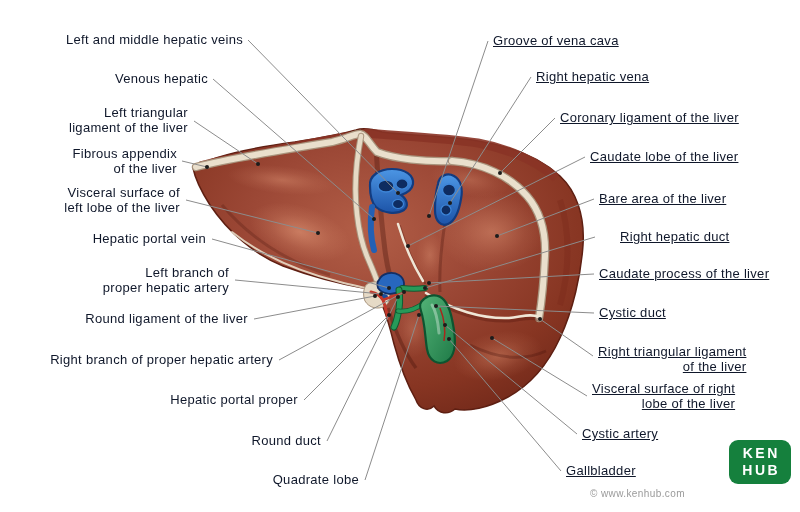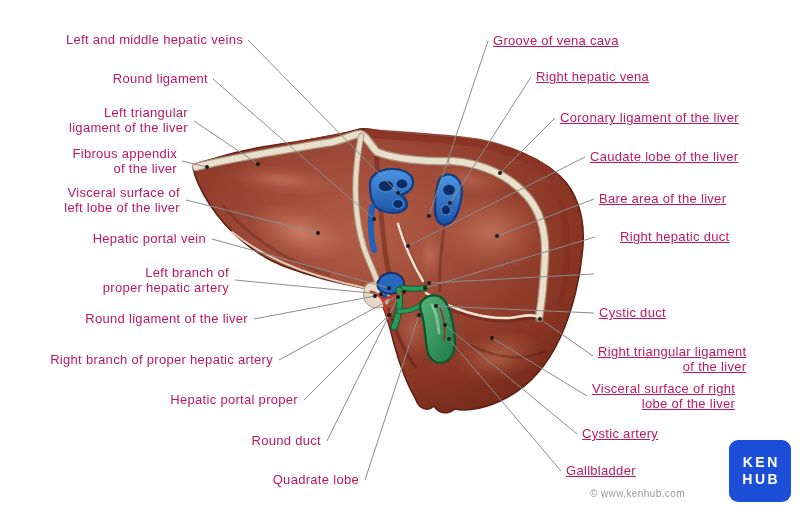--- a/index.html
+++ b/index.html
@@ -1,25 +1,25 @@
 <!DOCTYPE html>
 <html><head>
 <meta charset="utf-8">
 <style>
   html,body{margin:0;padding:0;background:#ffffff;}
   .stage{position:relative;width:800px;height:512px;background:#ffffff;overflow:hidden;
          font-family:"Liberation Sans",sans-serif;}
   .stage svg{position:absolute;left:0;top:0;}
-  .label{position:absolute;font-size:13px;line-height:14.5px;color:#be185d;
+  .label{position:absolute;font-size:13px;line-height:14.5px;color:#0f172a;
          letter-spacing:.3px;white-space:pre;}
   .label.l{text-align:right;}
   .label.r{text-align:right;text-decoration:underline;}
   .credit{position:absolute;left:590px;top:488px;font-size:10px;color:#9a9a9a;
           letter-spacing:.4px;}
-  .logo{position:absolute;left:729px;top:440px;width:62px;height:62px;background:#1d4ed8;
+  .logo{position:absolute;left:729px;top:440px;width:62px;height:44px;background:#15803d;
         border-radius:9px;color:#ffffff;display:flex;flex-direction:column;align-items:center;
         justify-content:center;font-weight:bold;font-size:14px;letter-spacing:2.5px;
         line-height:17px;text-indent:2.5px;}
 </style>
 </head>
 <body>
 
 <div class="stage">
 
 <svg width="800" height="512" viewBox="0 0 800 512">
@@ -173,21 +173,21 @@
     <circle cx="429" cy="283" r="2"></circle>
     <circle cx="436" cy="306" r="2"></circle>
     <circle cx="540" cy="319" r="2"></circle>
     <circle cx="492" cy="338" r="2"></circle>
     <circle cx="445" cy="325" r="2"></circle>
     <circle cx="449" cy="339" r="2"></circle>
   </g>
 </svg>
 
 <div class="label l" style="right:557px;top:33px">Left and middle hepatic veins</div>
-<div class="label l" style="right:592px;top:72px">Round ligament</div>
+<div class="label l" style="right:592px;top:72px">Venous hepatic</div>
 <div class="label l" style="right:612px;top:106px">Left triangular
 ligament of the liver</div>
 <div class="label l" style="right:623px;top:147px">Fibrous appendix
 of the liver</div>
 <div class="label l" style="right:620px;top:186px">Visceral surface of
 left lobe of the liver</div>
 <div class="label l" style="right:594px;top:232px">Hepatic portal vein</div>
 <div class="label l" style="right:571px;top:266px">Left branch of
 proper hepatic artery</div>
 <div class="label l" style="right:552px;top:312px">Round ligament of the liver</div>
@@ -195,20 +195,21 @@
 <div class="label l" style="right:502px;top:393px">Hepatic portal proper</div>
 <div class="label l" style="right:479px;top:434px">Round duct</div>
 <div class="label l" style="right:441px;top:473px">Quadrate lobe</div>
 
 <div class="label r" style="left:493px;top:34px">Groove of vena cava</div>
 <div class="label r" style="left:536px;top:70px">Right hepatic vena</div>
 <div class="label r" style="left:560px;top:111px">Coronary ligament of the liver</div>
 <div class="label r" style="left:590px;top:150px">Caudate lobe of the liver</div>
 <div class="label r" style="left:599px;top:192px">Bare area of the liver</div>
 <div class="label r" style="left:620px;top:230px">Right hepatic duct</div>
+<div class="label r" style="left:599px;top:267px">Caudate process of the liver</div>
 <div class="label r" style="left:599px;top:306px">Cystic duct</div>
 <div class="label r" style="left:598px;top:345px">Right triangular ligament
 of the liver</div>
 <div class="label r" style="left:592px;top:382px">Visceral surface of right
 lobe of the liver</div>
 <div class="label r" style="left:582px;top:427px">Cystic artery</div>
 <div class="label r" style="left:566px;top:464px">Gallbladder</div>
 
 <div class="credit">© www.kenhub.com</div>
 

